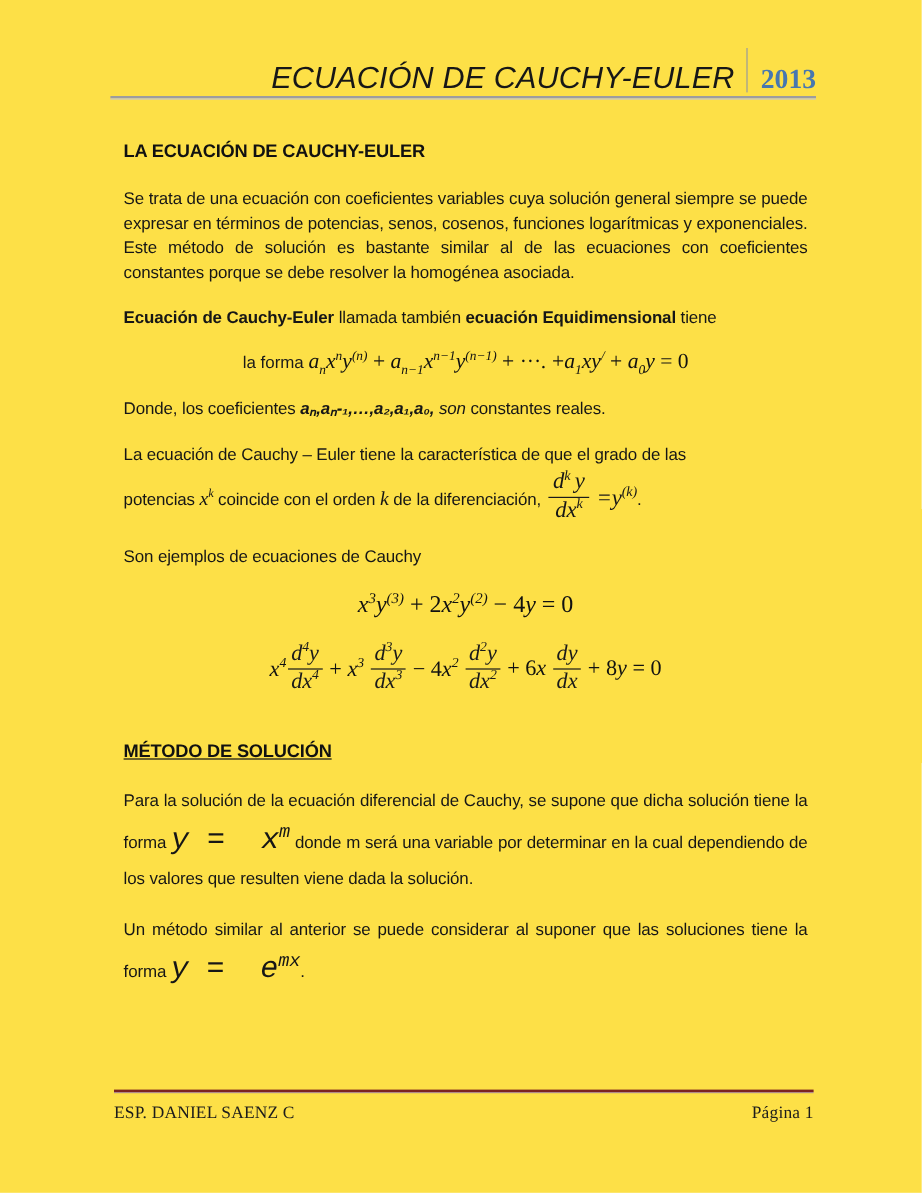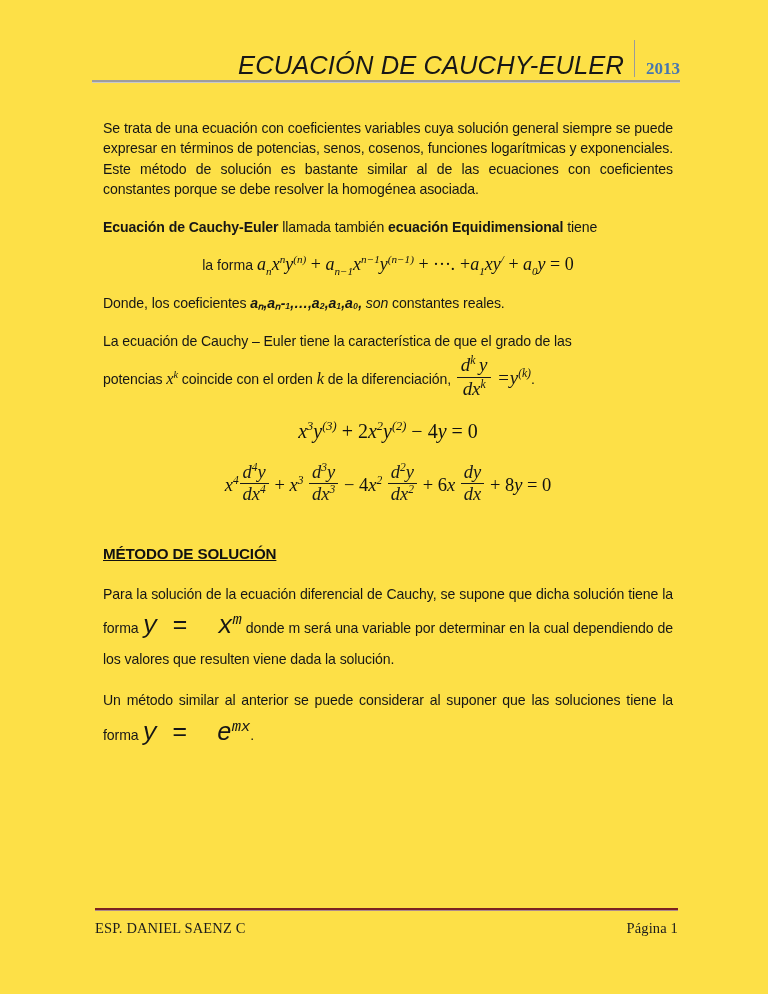--- a/index.html
+++ b/index.html
@@ -51,21 +51,21 @@
   .header-sep {
     width: 1px;
     align-self: stretch;
     background: #9a9a9a;
     margin-bottom: 1px;
     margin-top: 6px;
   }
   .header-year {
     font-family: "Liberation Serif", serif;
     font-weight: bold;
-    font-size: 17px;
+    font-size: 23px;
     color: #4777b0;
     line-height: 1;
     padding-left: 11px;
     padding-bottom: 1px;
     white-space: nowrap;
   }
   .header-rule {
     position: absolute;
     left: 0;
     top: 46px;
@@ -243,20 +243,21 @@
     <div class="header-row">
       <div class="header-title">ECUACIÓN DE CAUCHY-EULER</div>
       <div class="header-sep"></div>
       <div class="header-year">2013</div>
     </div>
     <div class="header-rule"></div>
   </div>
 
   <div class="content">
 
+    <h2 class="section">LA ECUACIÓN DE CAUCHY-EULER</h2>
 
     <p class="para">Se trata de una ecuación con coeficientes variables cuya solución general siempre se puede expresar en términos de potencias, senos, cosenos, funciones logarítmicas y exponenciales. Este método de solución es bastante similar al de las ecuaciones con coeficientes constantes porque se debe resolver la homogénea asociada.</p>
 
     <p class="para nojust">
       <b class="bold">Ecuación de Cauchy-Euler</b><span> llamada también  </span><b class="bold">ecuación Equidimensional</b><span> tiene</span>
     </p>
 
     <div class="eq-inline-line">
       <span>la forma</span>
       <span class="math">a<sub class="sb">n</sub>x<sup class="sp">n</sup>y<sup class="sp">(n)</sup> <span class="op">+</span> a<sub class="sb">n−1</sub>x<sup class="sp">n−1</sup>y<sup class="sp">(n−1)</sup> <span class="op">+</span> <span class="op">···</span>. <span class="op">+</span>a<sub class="sb">1</sub>xy<sup class="sp">/</sup> <span class="op">+</span> a<sub class="sb">0</sub>y <span class="op">=</span> <span class="num">0</span></span>
@@ -265,20 +266,21 @@
     <p class="para nojust">
       <span>Donde, los coeficientes </span><span class="bi">aₙ,aₙ-₁,…,a₂,a₁,a₀,</span><i class="ital"> son</i><span> constantes reales.</span>
     </p>
 
     <p class="para" style="margin-bottom:4px;">La ecuación de Cauchy – Euler tiene la característica de que el grado de las</p>
 
     <p class="para nojust para-with-frac" style="margin-bottom:16px;">
       <span>potencias </span><span class="inline-math-md">x<sup class="sp">k</sup></span><span> coincide con el orden </span><span class="inline-math-md">k</span><span> de la diferenciación, </span><span class="dkfrac"><span class="nu">d<sup class="sp">k</sup> y</span><span class="de">dx<sup class="sp">k</sup></span></span><span class="inline-math-md" style="font-size:19px;"> =y<sup class="sp">(k)</sup></span><span>.</span>
     </p>
 
+    <p class="para nojust" style="margin-bottom:2px;">Son ejemplos de ecuaciones de Cauchy</p>
 
     <div class="eq-examples">
       <div class="eq1">
         <span class="math">x<sup class="sp">3</sup>y<sup class="sp">(3)</sup> <span class="op">+</span> <span class="num">2</span>x<sup class="sp">2</sup>y<sup class="sp">(2)</sup> <span class="op">−</span> <span class="num">4</span>y <span class="op">=</span> <span class="num">0</span></span>
       </div>
       <div class="eq2">
         <span class="math">x<sup class="sp">4</sup></span><span class="frac"><span class="nu">d<sup class="sp">4</sup>y</span><span class="de">dx<sup class="sp">4</sup></span></span><span class="math"> <span class="op">+</span> x<sup class="sp">3</sup> </span><span class="frac"><span class="nu">d<sup class="sp">3</sup>y</span><span class="de">dx<sup class="sp">3</sup></span></span><span class="math"> <span class="op">−</span> <span class="num">4</span>x<sup class="sp">2</sup> </span><span class="frac"><span class="nu">d<sup class="sp">2</sup>y</span><span class="de">dx<sup class="sp">2</sup></span></span><span class="math"> <span class="op">+</span> <span class="num">6</span>x </span><span class="frac"><span class="nu">dy</span><span class="de">dx</span></span><span class="math"> <span class="op">+</span> <span class="num">8</span>y <span class="op">=</span> <span class="num">0</span></span>
       </div>
     </div>
 

